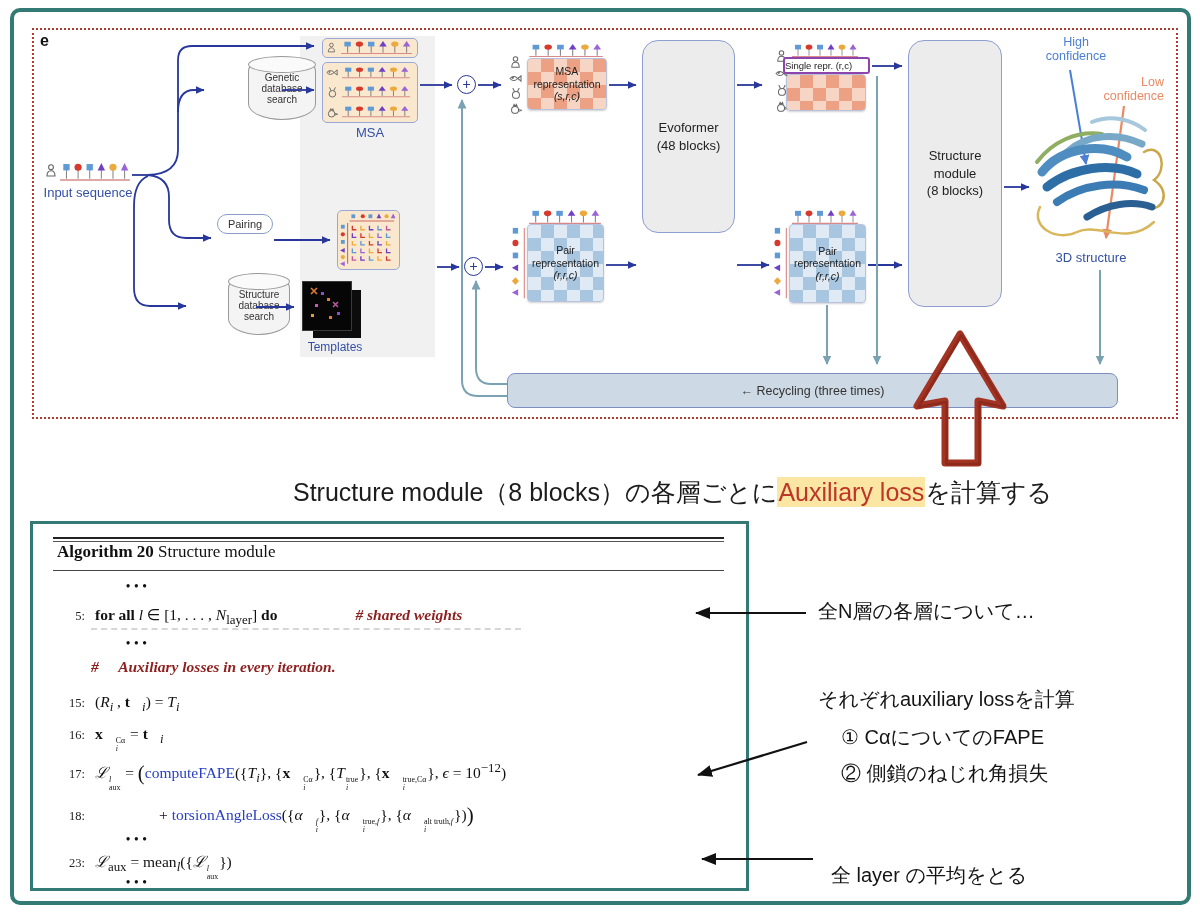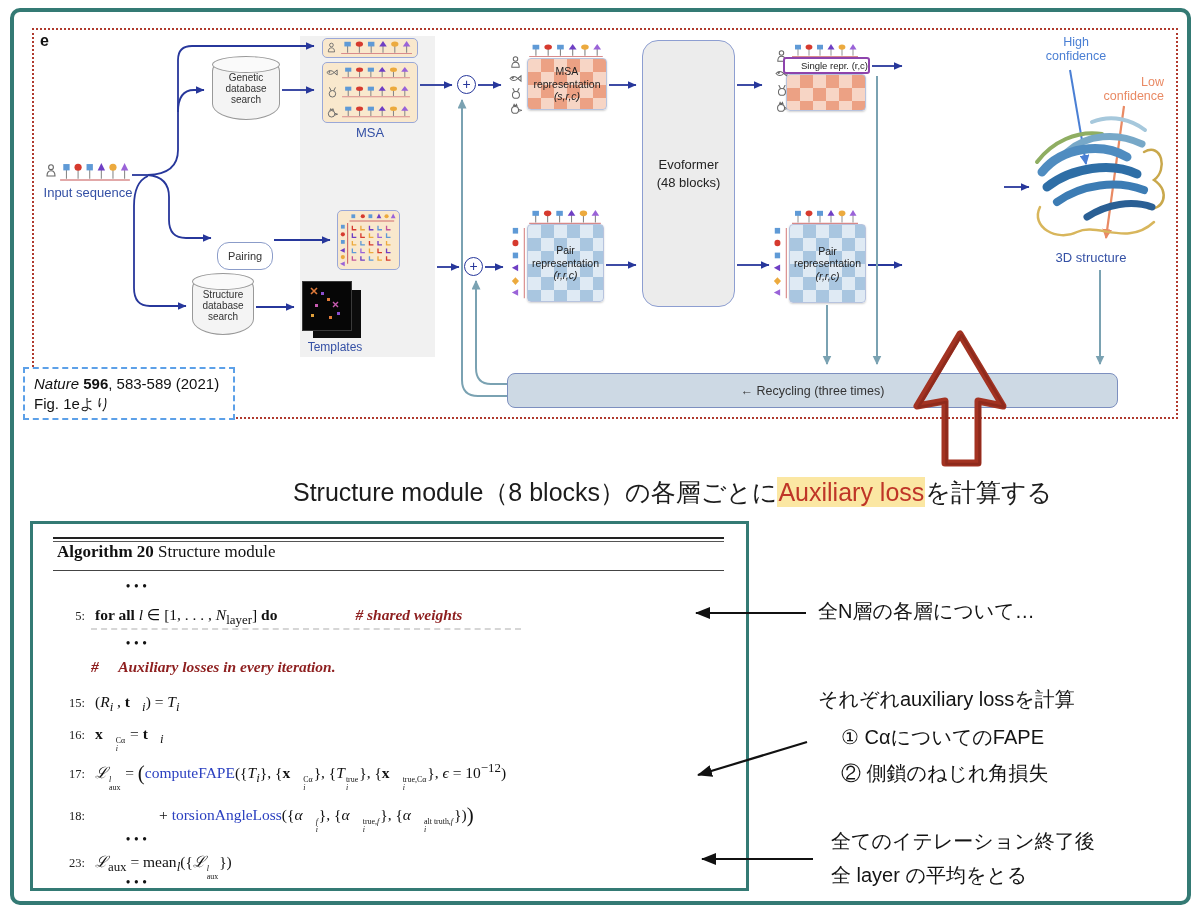--- a/index.html
+++ b/index.html
@@ -6,41 +6,41 @@
   #stage{position:relative;width:1200px;height:920px;background:#fff;overflow:hidden;
          font-family:"Liberation Sans",sans-serif;}
   .abs{position:absolute;}
   #slide-border{left:10px;top:8px;width:1181px;height:897px;border:4px solid #347a74;
     border-radius:10px;box-sizing:border-box;}
   #fig-box{left:32px;top:28px;width:1146px;height:391px;border:2.5px dotted #b03a2e;box-sizing:border-box;}
   #panel-e{left:40px;top:32px;font-weight:bold;font-size:16px;color:#111;}
   #gray-panel{left:300px;top:36px;width:135px;height:321px;background:#f1f1f1;}
   .bluelbl{color:#3450a5;font-size:13px;text-align:center;line-height:1.15;}
   .cyl{background:#f4f4f4;border:1.3px solid #999;border-radius:8px 8px 50% 50% / 8px 8px 16px 16px;
-       box-sizing:border-box;text-align:center;color:#333;}
+       box-sizing:border-box;text-align:center;color:#333;margin-left:36px;}
   .cyl::before{content:"";position:absolute;left:-1.3px;top:-8px;width:100%;height:15px;
        border:1.3px solid #999;border-radius:50%;background:#fafafa;box-sizing:content-box;}
   .cyl span{position:relative;display:block;padding-top:8px;font-size:10px;line-height:1.12;}
   .oval{border:1.3px solid #8b9cc9;border-radius:12px;background:#fff;font-size:11px;color:#333;
         display:flex;align-items:center;justify-content:center;box-sizing:border-box;}
   .tanbox{background:#f9e8cd;border:1px solid #9aa8d8;border-radius:5px;box-sizing:border-box;
         display:flex;align-items:center;padding:1px 3px;gap:2px;}
   .plus{width:19px;height:19px;border:1.6px solid #27379b;border-radius:50%;background:#fff;
         color:#27379b;font-size:14px;line-height:16px;text-align:center;box-sizing:border-box;}
   .bigblock{background:#ececec;border:1.3px solid #8d9ed1;border-radius:16px;display:flex;
         flex-direction:column;align-items:center;justify-content:center;font-size:13px;
         line-height:1.35;color:#222;text-align:center;box-sizing:border-box;}
   .repr{border:1px solid #b7c3de;border-radius:4px;box-shadow:0 1px 2px rgba(0,0,0,.18);
         display:flex;flex-direction:column;align-items:center;justify-content:center;
         font-size:10.5px;color:#222;text-align:center;line-height:1.18;box-sizing:border-box;}
   .repr .dims{font-style:italic;}
   .checker-o{background:repeating-conic-gradient(#eca184 0% 25%, #f7d5c5 0% 50%);background-size:26px 26px;}
   .checker-b{background:repeating-conic-gradient(#a9c6e0 0% 25%, #dfeaf4 0% 50%);background-size:26px 26px;}
   .srep{border:2px solid #8e44ad;border-radius:3px;background:#fff;font-size:9.5px;color:#222;
-        display:flex;align-items:center;justify-content:flex-end;box-sizing:border-box;white-space:nowrap;}
+        display:flex;align-items:center;justify-content:flex-start;box-sizing:border-box;white-space:nowrap;}
   #recycle-bar{left:507px;top:373px;width:611px;height:35px;background:#cdd9e4;border:1.5px solid #7c8fbf;
         border-radius:8px;box-sizing:border-box;display:flex;align-items:center;justify-content:center;
         font-size:12.5px;color:#333;}
   #citation{left:23px;top:367px;width:212px;height:53px;border:2px dashed #5ca0e8;box-sizing:border-box;
         background:#fff;padding:5px 0 0 9px;font-size:15px;line-height:1.35;color:#111;}
   #headline{left:293px;top:476px;font-size:25px;color:#1c1c1c;white-space:nowrap;}
   #headline mark{background:#fbe7a3;color:#bf3527;padding:1px 1px;margin-top:12px;}
   #conf-high{left:1036px;top:36px;width:80px;font-size:12.5px;color:#4a7fd4;text-align:center;line-height:1.1;}
   #conf-low{left:1084px;top:76px;width:80px;font-size:12.5px;color:#e98a64;text-align:right;line-height:1.1;}
   #lbl-3d{left:1046px;top:251px;width:90px;}
@@ -128,21 +128,21 @@
       <use href="#icon-person"></use>
     </svg>
   <svg class="abs decor" style="left:58px;top:163px" width="74" height="19" viewBox="0 0 70 18" preserveAspectRatio="none">
       <use href="#pinrow"></use>
     </svg>
   <div class="abs bluelbl" style="left:36px;top:186px;width:104px">Input sequence</div>
 
   <div class="abs cyl" style="left:212px;top:63px;width:68px;height:57px">
       <span>Genetic database search</span>
     </div>
-  <div class="abs oval" style="left:217px;top:242px;width:56px;height:28px">
+  <div class="abs oval" style="left:217px;top:214px;width:56px;height:20px">
       <span>Pairing</span>
     </div>
   <div class="abs cyl" style="left:192px;top:280px;width:62px;height:55px">
       <span>Structure database search</span>
     </div>
 
   <div class="abs tanbox" style="left:322px;top:38px;width:96px;height:20px">
     <svg class="decor" width="11" height="12" viewBox="0 0 14 14">
         <use href="#icon-person"></use>
       </svg>
@@ -268,21 +268,21 @@
     </svg>
   <svg class="abs decor" style="left:511px;top:226px" width="16" height="76" viewBox="0 0 18 80" preserveAspectRatio="none">
       <use href="#sidecol"></use>
     </svg>
   <div class="abs repr checker-b" style="left:527px;top:224px;width:77px;height:78px">
     <span>Pair</span>
     <span>representation</span>
     <span class="dims">(r,r,c)</span>
   </div>
 
-  <div class="abs bigblock" style="left:642px;top:40px;width:93px;height:267px">
+  <div class="abs bigblock" style="left:642px;top:40px;width:93px;height:193px">
     <span>Evoformer</span>
     <span>(48 blocks)</span>
   </div>
 
   <div class="abs" style="left:775px;top:50px;width:15px;height:62px;display:flex;flex-direction:column;justify-content:space-between">
     <svg class="decor" width="13" height="13" viewBox="0 0 14 14">
         <use href="#icon-person"></use>
       </svg>
     <svg class="decor" width="13" height="11" viewBox="0 0 14 12">
         <use href="#icon-fish"></use>
@@ -307,33 +307,34 @@
     </svg>
   <svg class="abs decor" style="left:773px;top:226px" width="16" height="76" viewBox="0 0 18 80" preserveAspectRatio="none">
       <use href="#sidecol"></use>
     </svg>
   <div class="abs repr checker-b" style="left:789px;top:224px;width:77px;height:79px">
     <span>Pair</span>
     <span>representation</span>
     <span class="dims">(r,r,c)</span>
   </div>
 
+  <div class="abs bigblock" style="left:908px;top:40px;width:94px;height:267px">
+    <span>Structure</span>
+    <span>module</span>
+    <span>(8 blocks)</span>
+  </div>
 
   <div class="abs" id="conf-high">High confidence</div>
   <div class="abs" id="conf-low">Low confidence</div>
   <div class="abs bluelbl" id="lbl-3d">3D structure</div>
 
   <div class="abs" id="recycle-bar">
     <span>← Recycling (three times)</span>
   </div>
 
-  <div class="abs" id="citation">
-    <div><i>Nature</i> <b>596</b>, 583-589 (2021)</div>
-    <div>Fig. 1eより</div>
-  </div>
 
   <div class="abs" id="headline">
     <span>Structure module（8 blocks）の各層ごとに</span><mark>Auxiliary loss</mark><span>を計算する</span>
   </div>
 
   <div class="abs" id="algo">
     <div class="rule" style="top:13px;border-top:2.2px solid #222"></div>
     <div class="rule" style="top:17px;border-top:1px solid #555"></div>
     <div id="algo-title"><b>Algorithm 20</b> Structure module</div>
     <div class="rule" style="top:46px;border-top:1.3px solid #444"></div>
@@ -396,21 +397,20 @@
             <sub>aux</sub>
           </span>})</span>
     </div>
     <div class="dots" style="top:351px">•••</div>
   </div>
 
   <div class="ann" style="left:818px;top:598px">全N層の各層について…</div>
   <div class="ann" style="left:818px;top:686px">それぞれauxiliary lossを計算</div>
   <div class="ann" style="left:841px;top:724px">① CαについてのFAPE</div>
   <div class="ann" style="left:841px;top:760px">② 側鎖のねじれ角損失</div>
-  <div class="ann" style="left:831px;top:828px">全てのイテレーション終了後</div>
   <div class="ann" style="left:831px;top:862px">全 layer の平均をとる</div>
 
   <svg class="abs" style="left:0;top:0" width="1200" height="920">
     <defs>
       <marker id="mn" markerUnits="userSpaceOnUse" markerWidth="10" markerHeight="9" refX="8.5" refY="4" orient="auto">
         <path d="M0 0 L9 4 L0 8 Z" fill="#27379b"></path>
         </marker>
       <marker id="mt" markerUnits="userSpaceOnUse" markerWidth="11" markerHeight="10" refX="8.5" refY="4.5" orient="auto">
         <path d="M0 0 L9.5 4.5 L0 9 Z" fill="#7aa2b2"></path>
         </marker>

